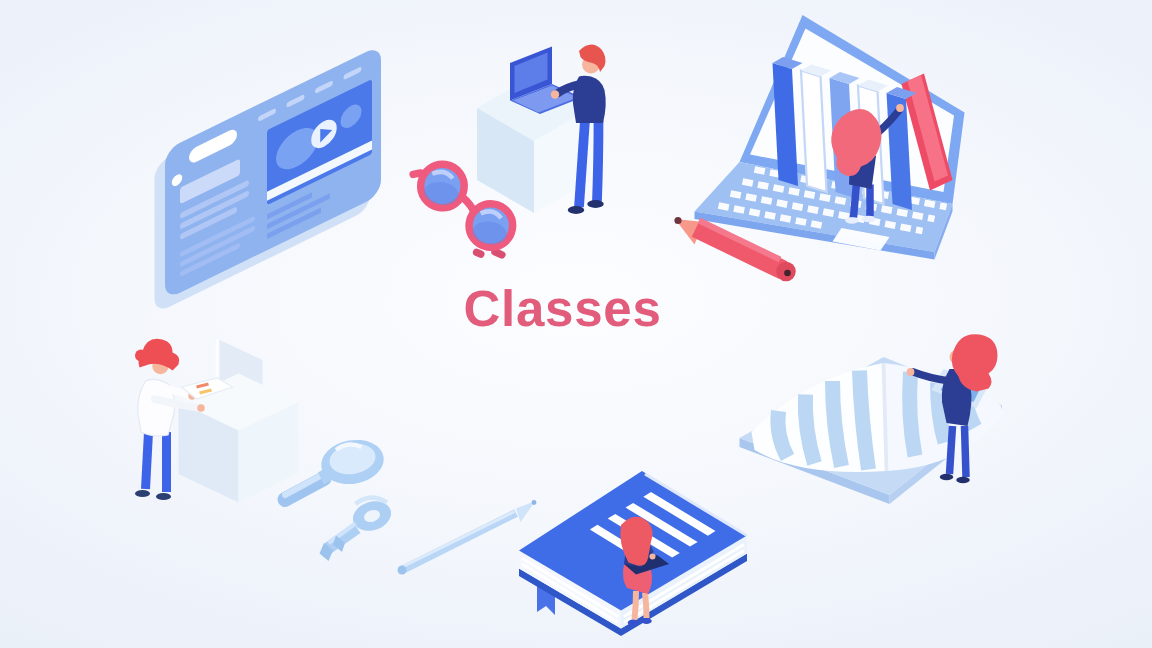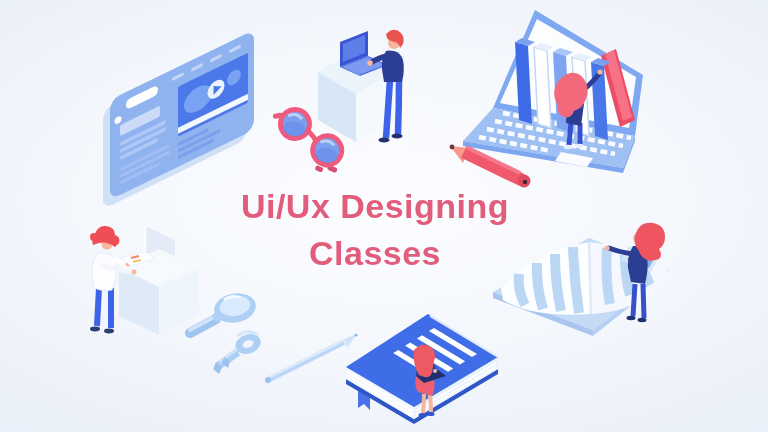--- a/index.html
+++ b/index.html
@@ -158,21 +158,20 @@
   <svg class="illu-redpencil" width="105" height="62" viewBox="0 0 105 62">
     <polygon points="14,10 33,12 27,27" fill="#f6988a"></polygon>
     <circle cx="16" cy="11" r="2.4" fill="#6e3440"></circle>
     <path d="M28,16 L86,44" stroke="#f0596b" stroke-width="13"></path>
     <path d="M30,11 L84,37" stroke="#f4798c" stroke-width="4"></path>
     <circle cx="88" cy="45" r="6.5" fill="#e04a5f"></circle>
     <circle cx="89" cy="46" r="2.2" fill="#42232e"></circle>
   </svg>
 
   <div class="title">
-    <div>Ui/Ux Designing</div>
     <div>Classes</div>
   </div>
 
   <svg class="illu-workstation" width="160" height="145" viewBox="0 0 160 145">
     <g>
       <polygon points="62,4 92,18 92,44 62,30" fill="#e3ecf6"></polygon>
       <path d="M62,4 L62,30" stroke="#fafcfe" stroke-width="2.5"></path>
       <polygon points="36,46 76,27 116,46 76,65" fill="#f6fafd"></polygon>
       <polygon points="36,46 76,65 76,113 36,94" fill="#dfeaf6"></polygon>
       <polygon points="76,65 116,46 116,93 76,113" fill="#eef5fb"></polygon>

